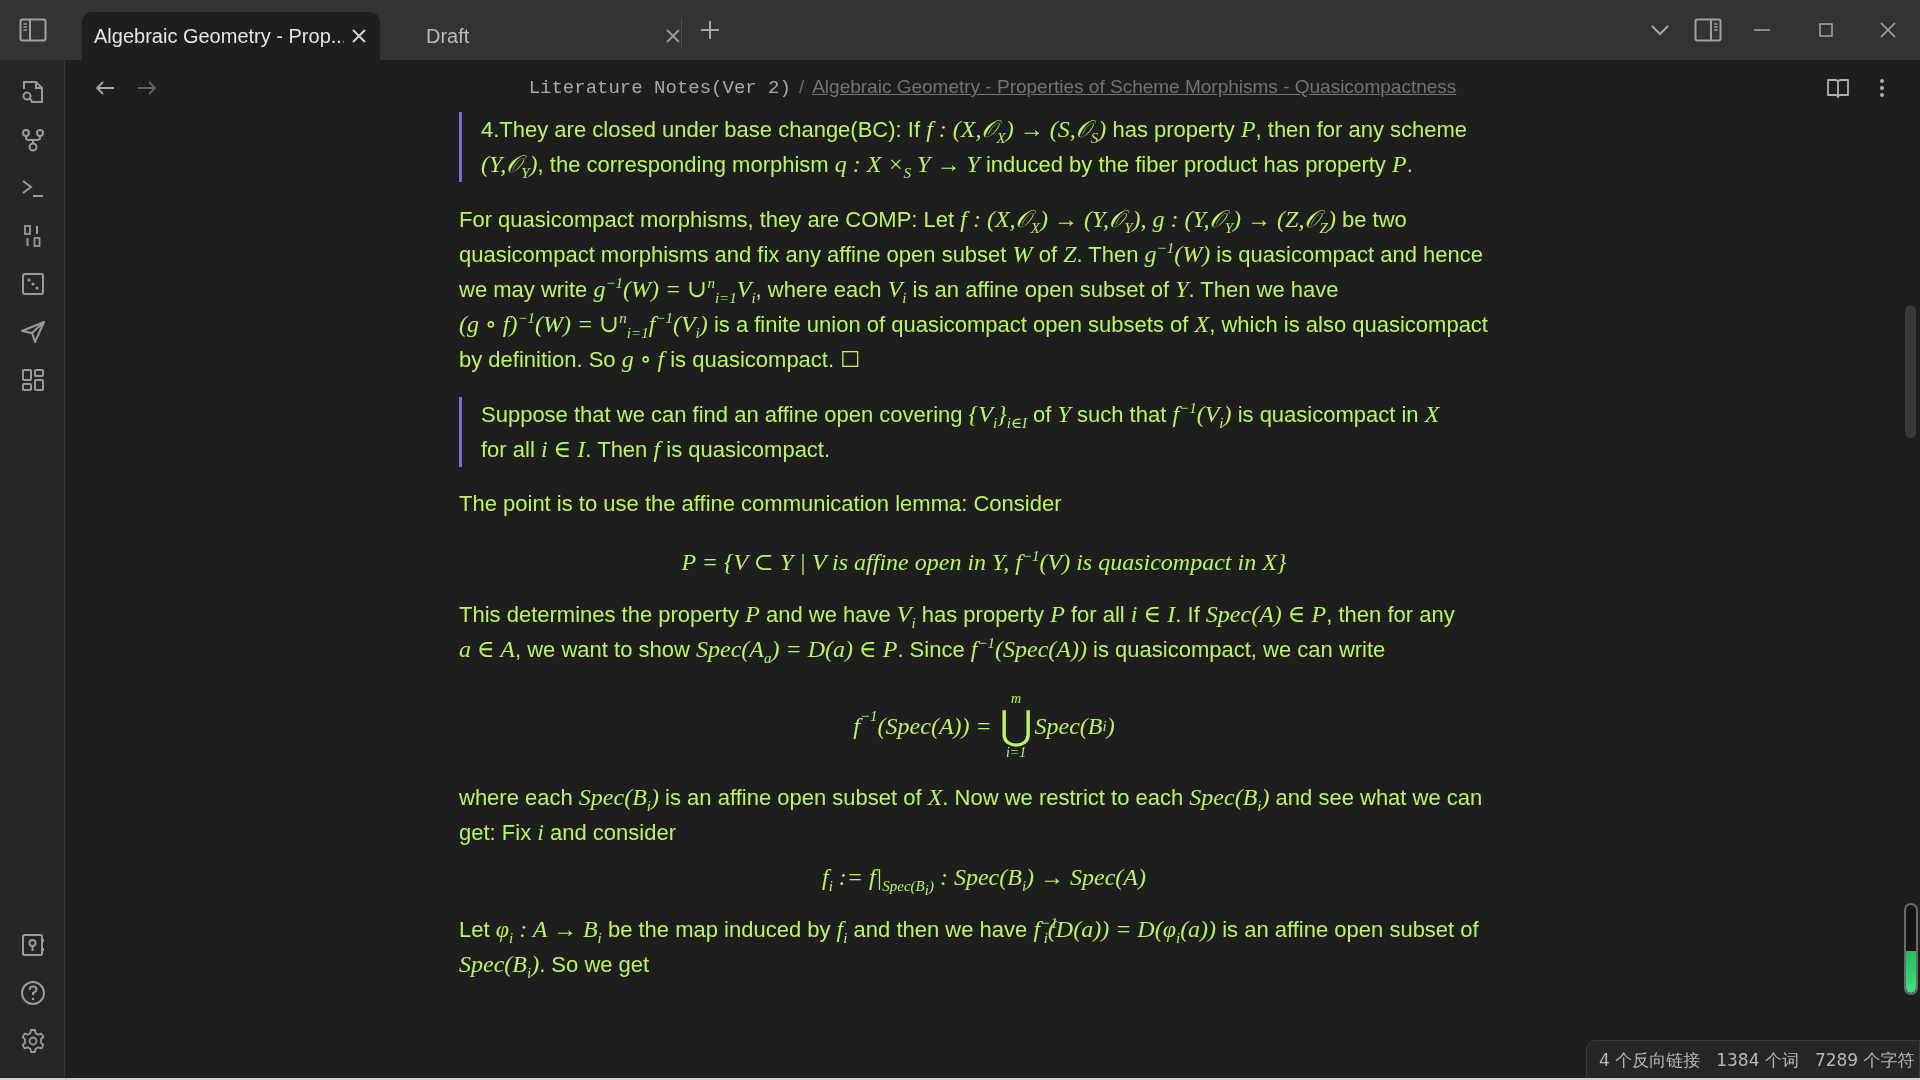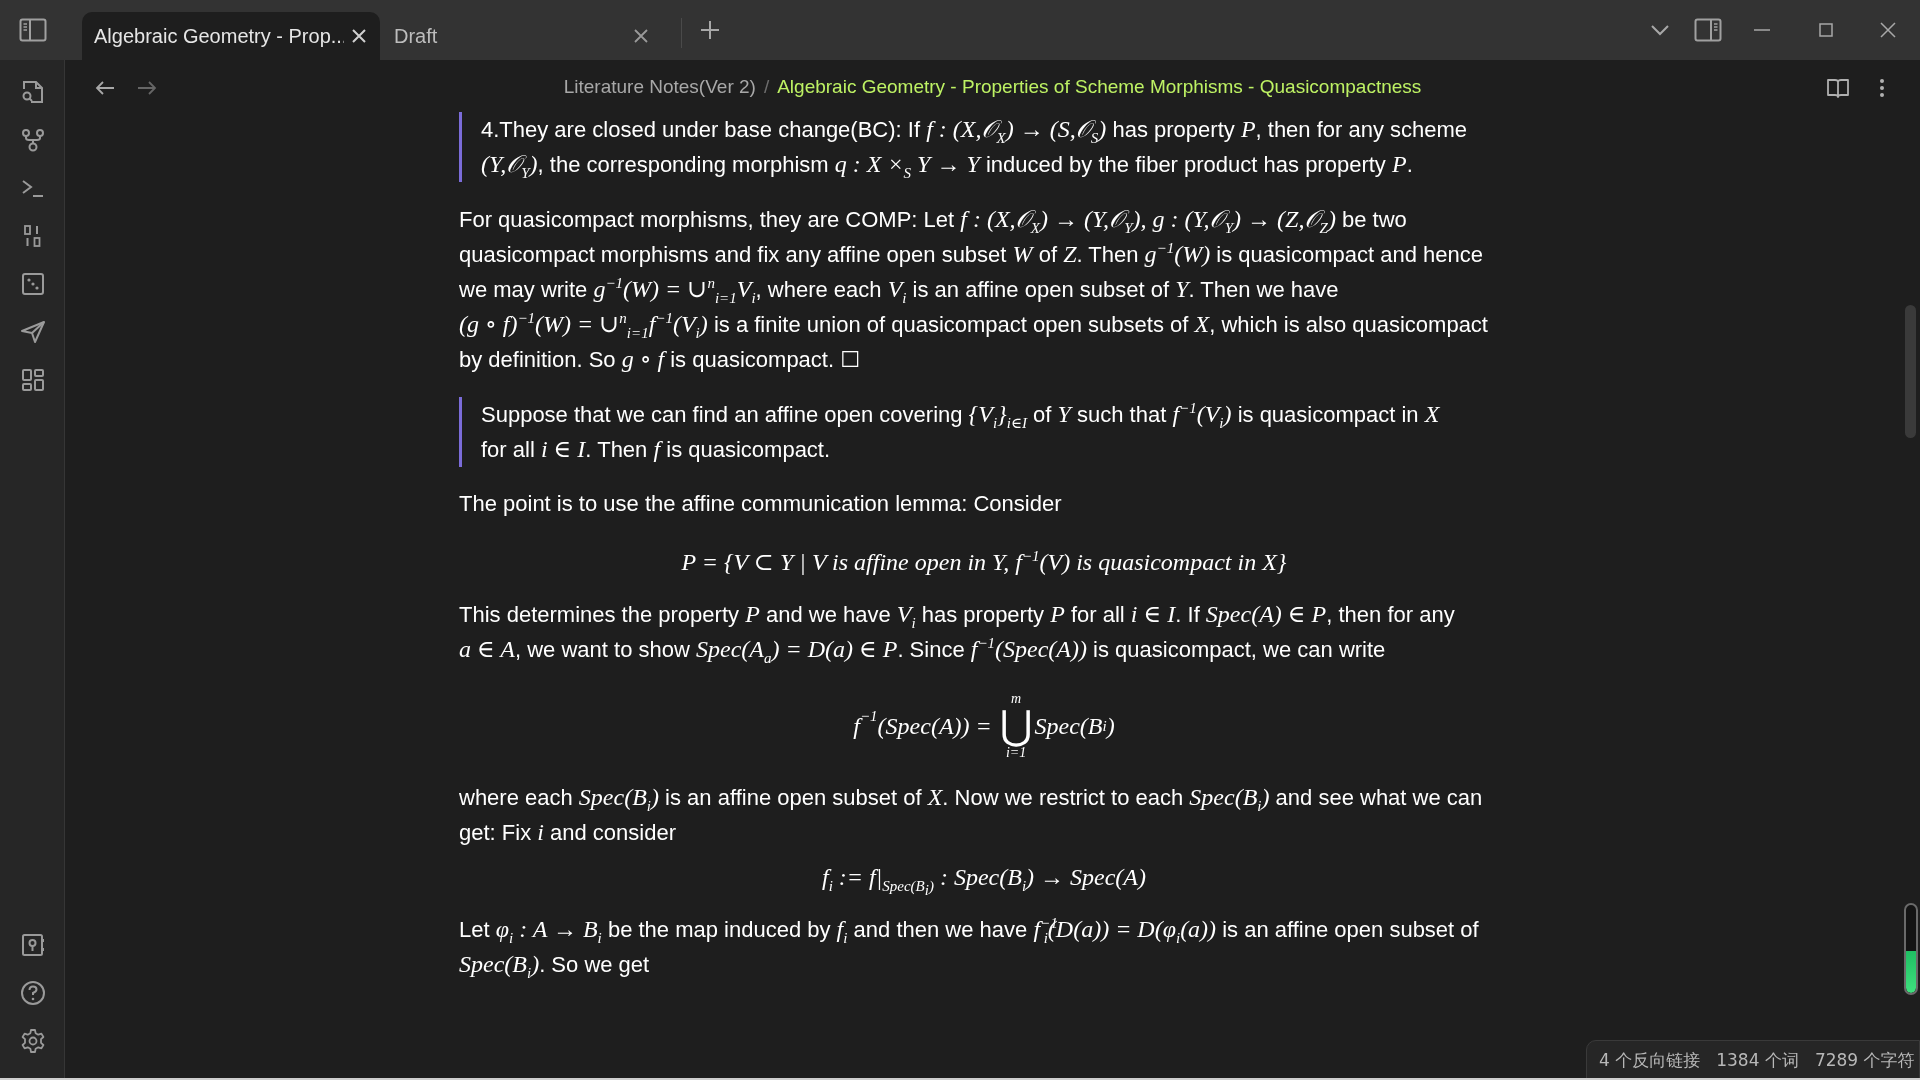--- a/index.html
+++ b/index.html
@@ -4,41 +4,41 @@
 <style>
   * { box-sizing: border-box; margin: 0; padding: 0; }
   html, body { width: 1920px; height: 1080px; overflow: hidden; background: #1e1e1e; }
   body { font-family: "Liberation Sans", "DejaVu Sans", sans-serif; color: #dadada; position: relative; }
 
   
   .titlebar { position: absolute; left: 0; top: 0; width: 1920px; height: 60px; background: #333333; }
   .sidebar-toggle { position: absolute; left: 14px; top: 14px; width: 38px; height: 32px; display:flex; align-items:center; justify-content:center; }
   .tab { position: absolute; top: 12px; height: 48px; display:flex; align-items:center; font-size: 20px; }
   .tab.active { left: 82px; width: 298px; background: #1e1e1e; border-radius: 10px 10px 0 0; color: #e6e6e6; padding-left: 12px; }
-  .tab.inactive { left: 372px; width: 290px; color: #bdbdbd; padding-left: 22px; }
+  .tab.inactive { left: 404px; width: 290px; color: #bdbdbd; padding-left: 22px; }
   .tab .tab-label { flex: 1; white-space: nowrap; overflow: hidden; }
   .tab .tab-close { width: 30px; height: 30px; display:flex; align-items:center; justify-content:center; margin-right: 6px; }
   .tab-sep { position: absolute; left: 681px; top: 18px; width: 1px; height: 30px; background: #4a4a4a; }
   .new-tab { position: absolute; left: 694px; top: 14px; width: 32px; height: 32px; display:flex; align-items:center; justify-content:center; }
   .win-ctrl { position: absolute; top: 10px; width: 40px; height: 40px; display:flex; align-items:center; justify-content:center; }
 
   
   .ribbon { position: absolute; left: 0; top: 60px; width: 65px; height: 1020px; background: #262626; border-right: 1px solid #363636; }
   .ribbon-btn { position: absolute; left: 14px; width: 38px; height: 38px; display:flex; align-items:center; justify-content:center; }
 
   
   .nav-btn { position: absolute; top: 72px; width: 32px; height: 32px; display:flex; align-items:center; justify-content:center; }
   .breadcrumb { position: absolute; left: 0; right: 0; top: 76px; text-align: center; font-size: 19px; padding-left: 65px; }
-  .breadcrumb .crumb-parent { color: #a8a8a8; }
+  .breadcrumb .crumb-parent { color: #a8a8a8; font-family: Liberation Mono, monospace; }
   .breadcrumb .crumb-sep { color: #6e6e6e; margin: 0 8px; }
-  .breadcrumb .crumb-current { color: #bef264; }
+  .breadcrumb .crumb-current { color: #737373; text-decoration: underline; }
   .view-btn { position: absolute; top: 72px; width: 32px; height: 32px; display:flex; align-items:center; justify-content:center; }
 
   
-  .content { position: absolute; left: 459px; top: 112px; width: 1050px; font-size: 22px; line-height: 34px; color: #ffffff; }
+  .content { position: absolute; left: 459px; top: 112px; width: 1050px; font-size: 22px; line-height: 34px; color: #bef264; }
   .content p { margin-bottom: 20px; }
   .quote { border-left: 3px solid #7b6cd9; padding-left: 19px; margin-bottom: 20px; }
   .m { font-family: "Liberation Serif", "DejaVu Serif", serif; font-style: italic; font-size: 24px; }
   .display { text-align: center; font-family: "Liberation Serif", "DejaVu Serif", serif; font-style: italic; font-size: 24px; margin: 6px 0 18px; }
   sup, sub { font-size: 15px; line-height: 0; }
   .scroll-thumb { position: absolute; left: 1905px; top: 305px; width: 11px; height: 133px; border-radius: 6px; background: #3a3a3a; }
   .progress { position: absolute; left: 1904px; top: 903px; width: 14px; height: 92px; border-radius: 7px; border: 2px solid #6a6a6a; background: #141414; overflow: hidden; }
   .progress-fill { position: absolute; left: 0; right: 0; bottom: 0; height: 48%; background: linear-gradient(#1fbf63, #3fe07e); border-radius: 0 0 6px 6px; }
 
   

